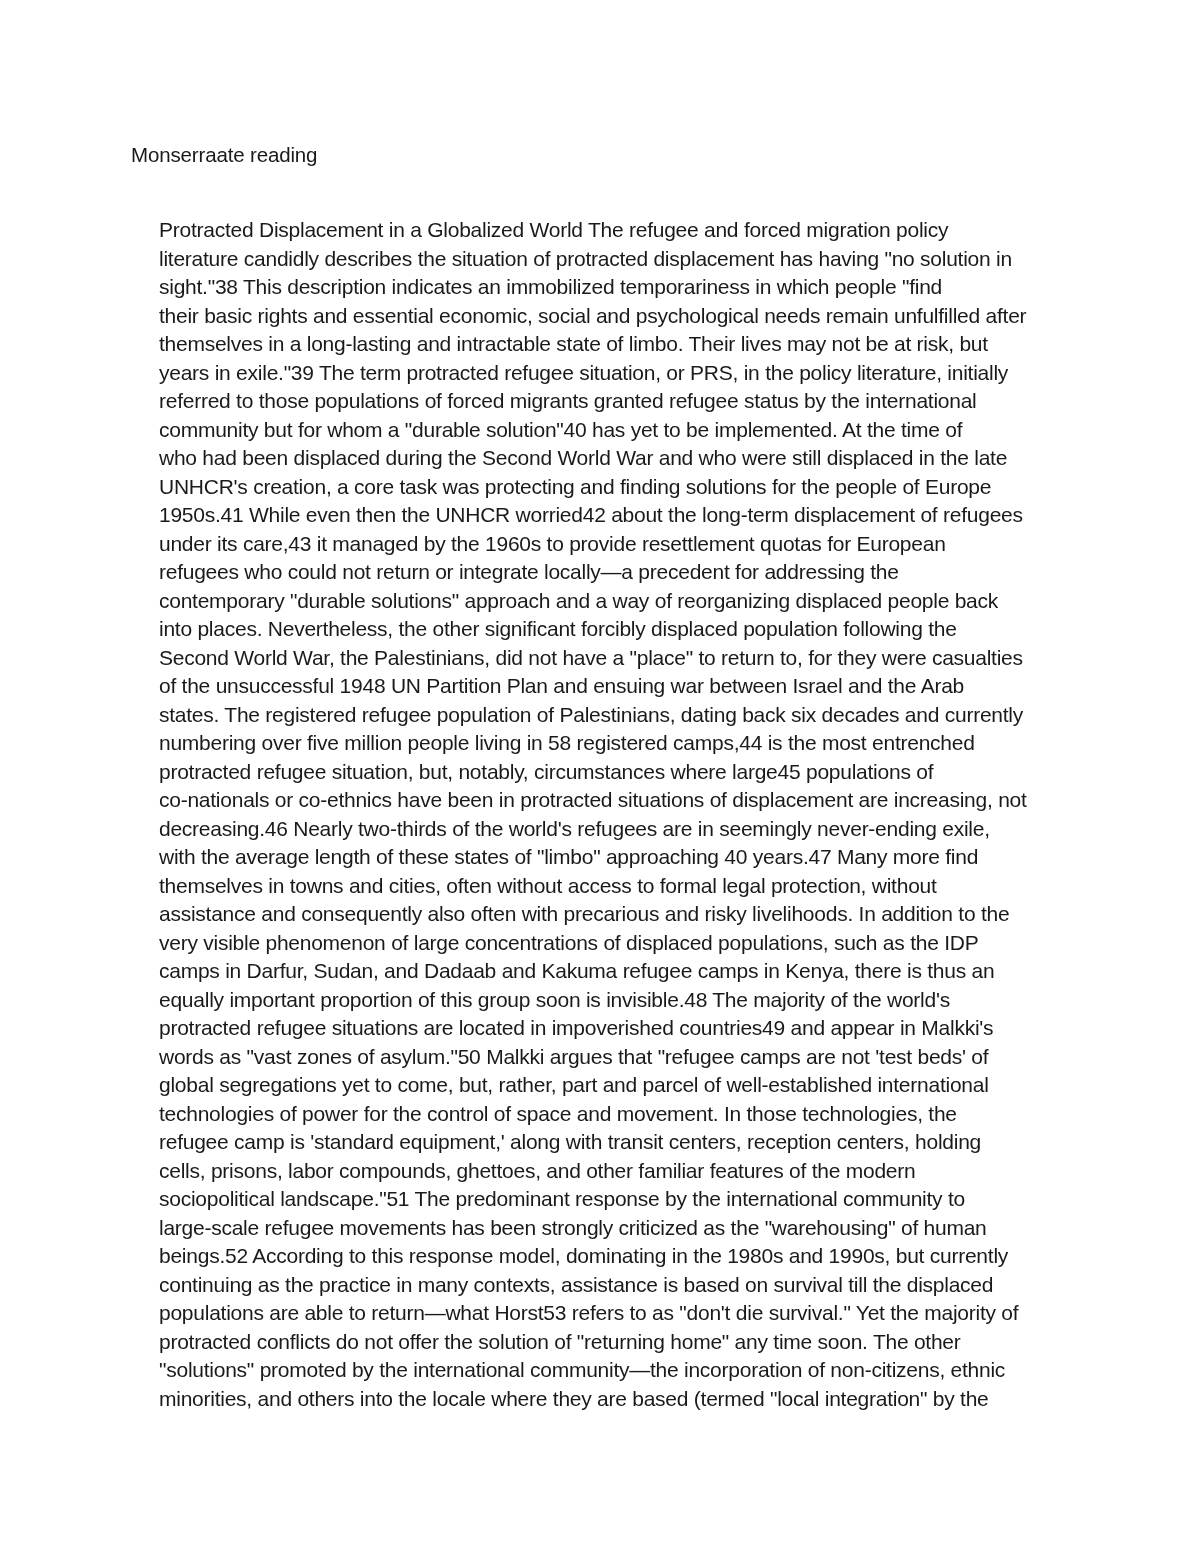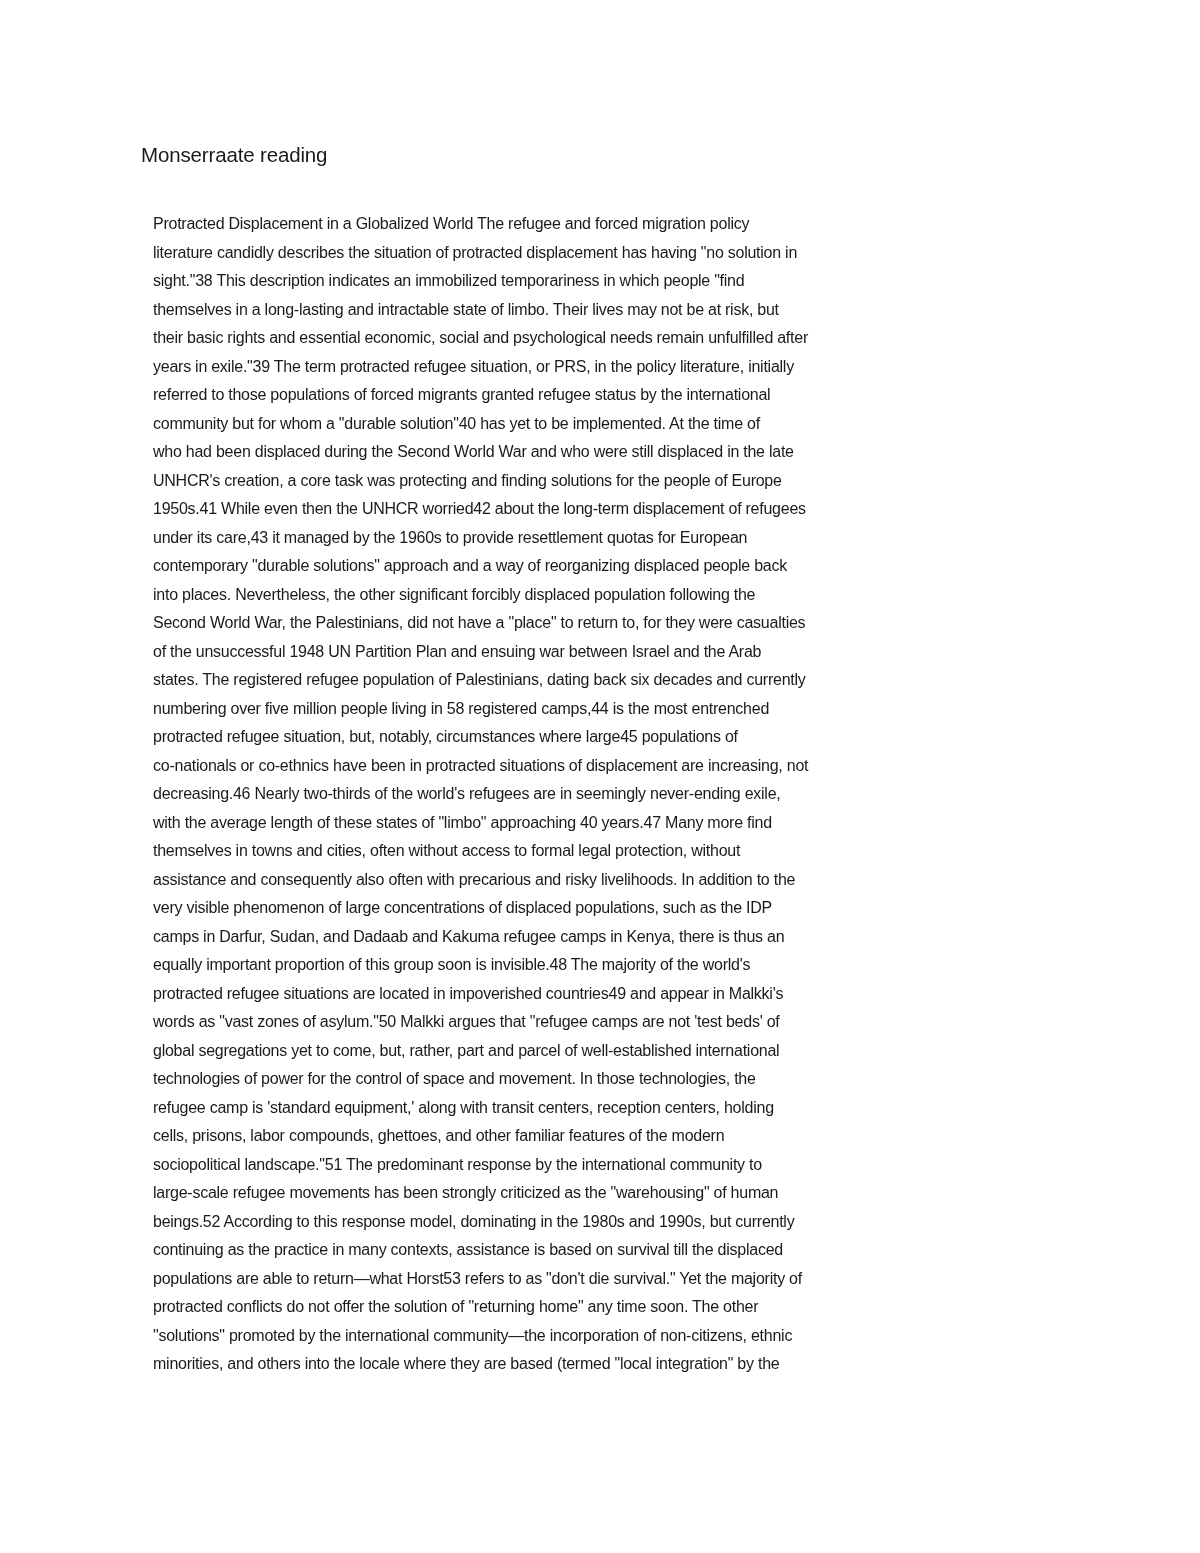--- a/index.html
+++ b/index.html
@@ -16,66 +16,67 @@
     .page {
       position: absolute;
       left: 0;
       top: 0;
       width: 1200px;
       height: 1553px;
       background: #ffffff;
     }
     .doc-title {
       position: absolute;
-      left: 141px;
+      left: 131px;
       top: 141px;
       font-family: "Liberation Sans", sans-serif;
       font-size: 20.5px;
       color: #1a1a1a;
       line-height: 28px;
       white-space: nowrap;
       letter-spacing: -0.15px;
     }
     .body-text {
       position: absolute;
       left: 141px;
       top: 198px;
       width: 930px;
-      margin: 12px;
+      margin: 18px;
       padding: 0;
       list-style: none;
       font-family: "Liberation Sans", sans-serif;
-      font-size: 16px;
+      font-size: 21px;
       color: #1a1a1a;
       letter-spacing: -0.25px;
     }
     .body-text .line {
       height: 28.5px;
       line-height: 28.5px;
       white-space: nowrap;
     }
   </style>
 </head>
 <body>
 
 <div class="page">
   <div class="doc-title">Monserraate reading</div>
   <ul class="body-text">
     <li class="line">Protracted Displacement in a Globalized World The refugee and forced migration policy</li>
     <li class="line">literature candidly describes the situation of protracted displacement has having "no solution in</li>
     <li class="line">sight."38 This description indicates an immobilized temporariness in which people "find</li>
+    <li class="line">their basic rights and essential economic, social and psychological needs remain unfulfilled after</li>
     <li class="line">themselves in a long-lasting and intractable state of limbo. Their lives may not be at risk, but</li>
-    <li class="line">their basic rights and essential economic, social and psychological needs remain unfulfilled after</li>
     <li class="line">years in exile."39 The term protracted refugee situation, or PRS, in the policy literature, initially</li>
     <li class="line">referred to those populations of forced migrants granted refugee status by the international</li>
     <li class="line">community but for whom a "durable solution"40 has yet to be implemented. At the time of</li>
     <li class="line">who had been displaced during the Second World War and who were still displaced in the late</li>
     <li class="line">UNHCR's creation, a core task was protecting and finding solutions for the people of Europe</li>
     <li class="line">1950s.41 While even then the UNHCR worried42 about the long-term displacement of refugees</li>
     <li class="line">under its care,43 it managed by the 1960s to provide resettlement quotas for European</li>
+    <li class="line">refugees who could not return or integrate locally—a precedent for addressing the</li>
     <li class="line">contemporary "durable solutions" approach and a way of reorganizing displaced people back</li>
     <li class="line">into places. Nevertheless, the other significant forcibly displaced population following the</li>
     <li class="line">Second World War, the Palestinians, did not have a "place" to return to, for they were casualties</li>
     <li class="line">of the unsuccessful 1948 UN Partition Plan and ensuing war between Israel and the Arab</li>
     <li class="line">states. The registered refugee population of Palestinians, dating back six decades and currently</li>
     <li class="line">numbering over five million people living in 58 registered camps,44 is the most entrenched</li>
     <li class="line">protracted refugee situation, but, notably, circumstances where large45 populations of</li>
     <li class="line">co-nationals or co-ethnics have been in protracted situations of displacement are increasing, not</li>
     <li class="line">decreasing.46 Nearly two-thirds of the world's refugees are in seemingly never-ending exile,</li>
     <li class="line">with the average length of these states of "limbo" approaching 40 years.47 Many more find</li>

